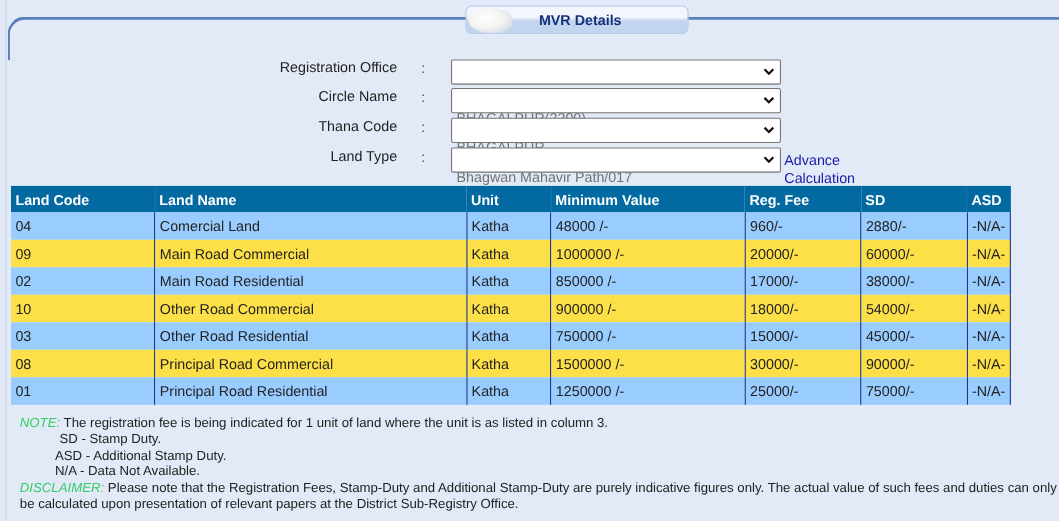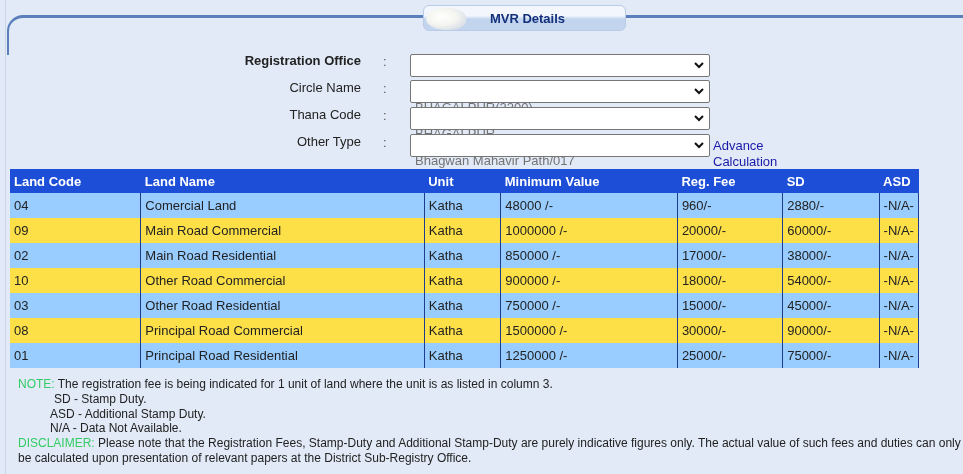--- a/index.html
+++ b/index.html
@@ -128,21 +128,21 @@
 
     table.mvr {
       position: absolute;
       left: 10px;
       top: 169px;
       width: 909px;
       border-collapse: collapse;
       font-size: 13px;
     }
     table.mvr th {
-      background: #1d4ed8;
+      background: #0369a1;
       color: #fff;
       font-weight: bold;
       text-align: left;
       padding: 0 4px;
       height: 24px;
       box-sizing: border-box;
     }
     table.mvr td {
       height: 25px;
       padding: 0 4px;
@@ -161,39 +161,40 @@
       position: absolute;
       left: 18px;
       top: 377px;
       width: 945px;
       font-size: 12px;
       line-height: 14.8px;
       color: #222;
     }
     .notes .key {
       color: #33cc66;
+      font-style: italic;
     }
     .notes .indent1 { padding-left: 36px; }
     .notes .indent2 { padding-left: 32px; }
     .notes .indent3 { padding-left: 32px; }
   </style>
 </head>
 <body>
 
 <div class="page">
   <div class="outer-left-line"></div>
   <div class="frame-top"></div>
 
   <div class="tab-title">
     <div class="tab-cloud"></div>
     <div class="tab-label">MVR Details</div>
   </div>
 
   <div>
-    <span class="form-label" style="top:53px;font-weight:bold;">Registration Office</span>
+    <span class="form-label" style="top:53px;">Registration Office</span>
     <span class="form-colon" style="top:54px;">:</span>
     <div class="select-box" style="top:54px;">
       <span class="select-value">BHAGALPUR(2200)</span>
       <svg class="select-chevron" viewBox="0 0 10 8">
           <path d="M1 2 L5 6 L9 2" fill="none" stroke="#111" stroke-width="2"></path>
         </svg>
     </div>
   </div>
 
   <div>
@@ -212,21 +213,21 @@
     <span class="form-colon" style="top:108px;">:</span>
     <div class="select-box" style="top:107px;text-decoration:underline;">
       <span class="select-value">Bhagwan Mahavir Path/017</span>
       <svg class="select-chevron" viewBox="0 0 10 8">
           <path d="M1 2 L5 6 L9 2" fill="none" stroke="#111" stroke-width="2"></path>
         </svg>
     </div>
   </div>
 
   <div>
-    <span class="form-label" style="top:134px;">Other Type</span>
+    <span class="form-label" style="top:134px;">Land Type</span>
     <span class="form-colon" style="top:135px;">:</span>
     <div class="select-box" style="top:134px;">
       <span class="select-value">--SELECT--</span>
       <svg class="select-chevron" viewBox="0 0 10 8">
           <path d="M1 2 L5 6 L9 2" fill="none" stroke="#111" stroke-width="2"></path>
         </svg>
     </div>
   </div>
 
   <a class="advance-link">Advance Calculation</a>

